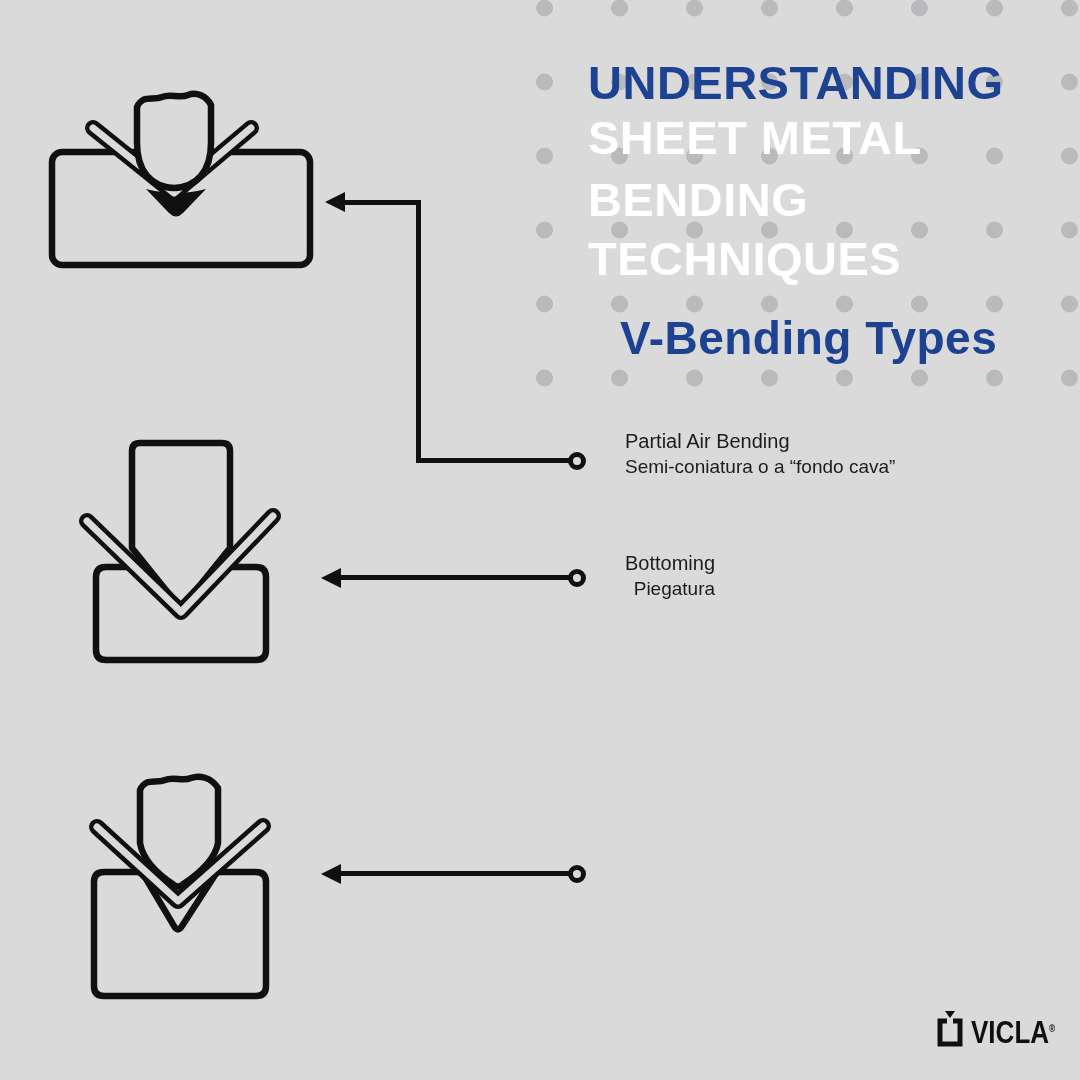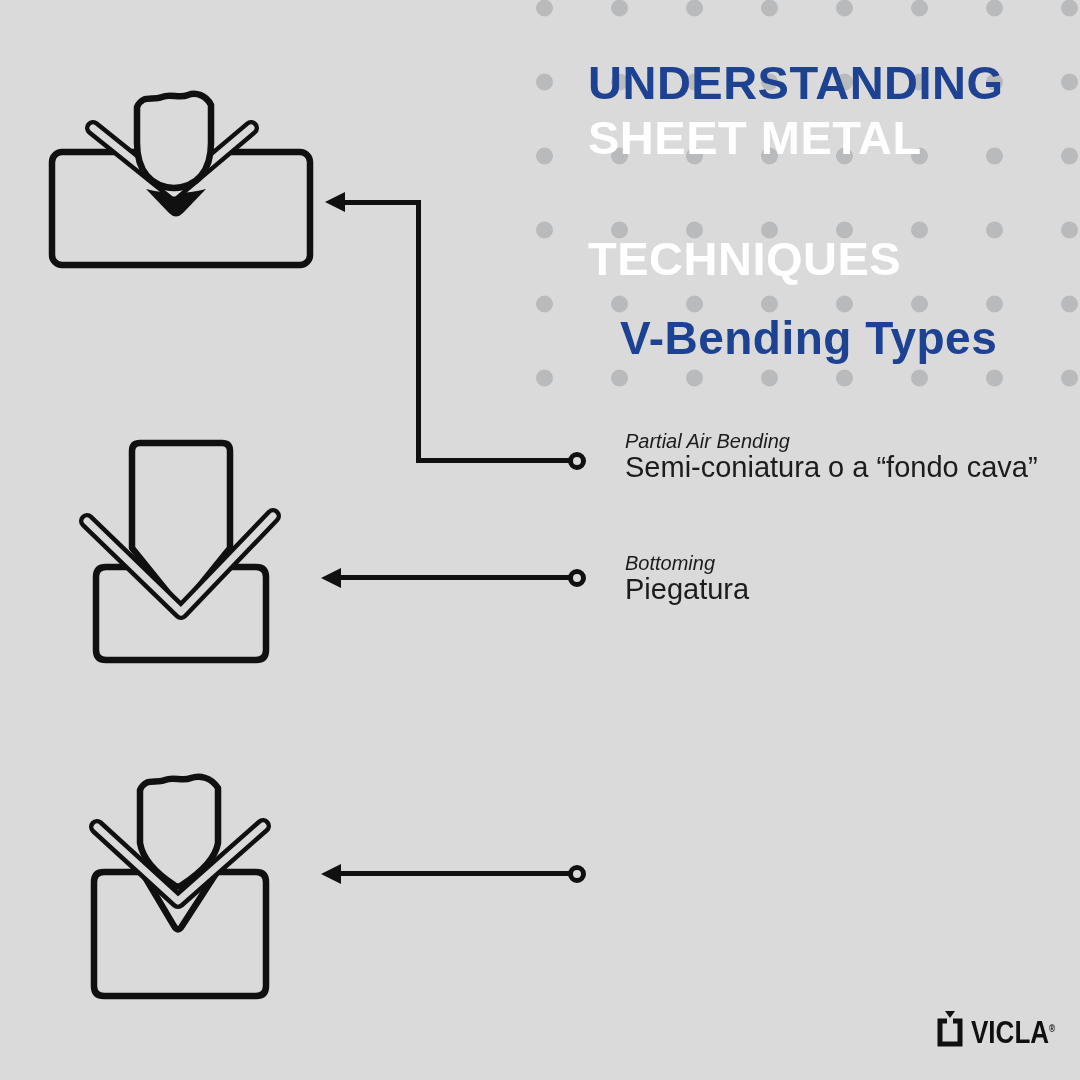--- a/index.html
+++ b/index.html
@@ -23,38 +23,39 @@
   
   .diagram{position:absolute;z-index:1;}
   
   .seg{position:absolute;background:#101010;z-index:1;}
   .arrowhead{position:absolute;width:0;height:0;border-style:solid;
     border-color:transparent #101010 transparent transparent;z-index:1;}
   .ring{position:absolute;width:18px;height:18px;box-sizing:border-box;
     border:5px solid #101010;border-radius:50%;z-index:1;}
   
   .label{position:absolute;left:625px;color:#1c1c1c;z-index:2;}
-  .label .t{font-style:italic;font-weight:500;font-size:20px;line-height:26px;}
-  .label .s{font-size:29px;line-height:26px;text-align:right;}
+  .label .t{font-weight:500;font-size:20px;line-height:26px;}
+  .label .s{font-size:19px;line-height:26px;text-align:right;}
   
   .brand-icon{position:absolute;left:937px;top:1011px;z-index:2;}
   .brand-text{position:absolute;left:971px;top:1015px;font-size:31px;font-weight:800;
     color:#101010;transform:scaleX(0.84);transform-origin:left top;
     white-space:nowrap;z-index:2;}
   .brand-text sup{font-size:10px;}
 </style>
 </head>
 <body>
 
 <div class="canvas">
 
   <div class="dots"></div>
 
   <div class="h-line h-blue" style="top:57px">UNDERSTANDING</div>
   <div class="h-line h-white" style="top:112px">SHEET METAL</div>
+  <div class="h-line h-white" style="top:174px">BENDING</div>
   <div class="h-line h-white" style="top:233px">TECHNIQUES</div>
   <div class="subtitle">V-Bending Types</div>
 
   <svg class="diagram" style="left:40px;top:85px" width="300" height="200" viewBox="0 0 300 200">
     <rect x="12" y="67" width="258" height="113" rx="10" fill="#dadadb" stroke="#101010" stroke-width="6.5"></rect>
     <path d="M106,104 Q136,112 166,104 L143,128 Q136,135 129,128 Z" fill="#101010"></path>
     <path d="M53,43 L134,108 L211,43" fill="none" stroke="#101010" stroke-width="16" stroke-linecap="round" stroke-linejoin="round"></path>
     <path d="M53,43 L134,108 L211,43" fill="none" stroke="#dadadb" stroke-width="7" stroke-linecap="round" stroke-linejoin="round"></path>
     <path d="M97,58 L97,22 C103,9 112,16 122,12 C131,8 139,14 148,10 C156,7 166,10 171,20 L171,58
              C171,86 157,102 134,103 C111,102 97,86 97,58 Z" fill="#dadadb" stroke="#101010" stroke-width="6.5" stroke-linejoin="round"></path>

